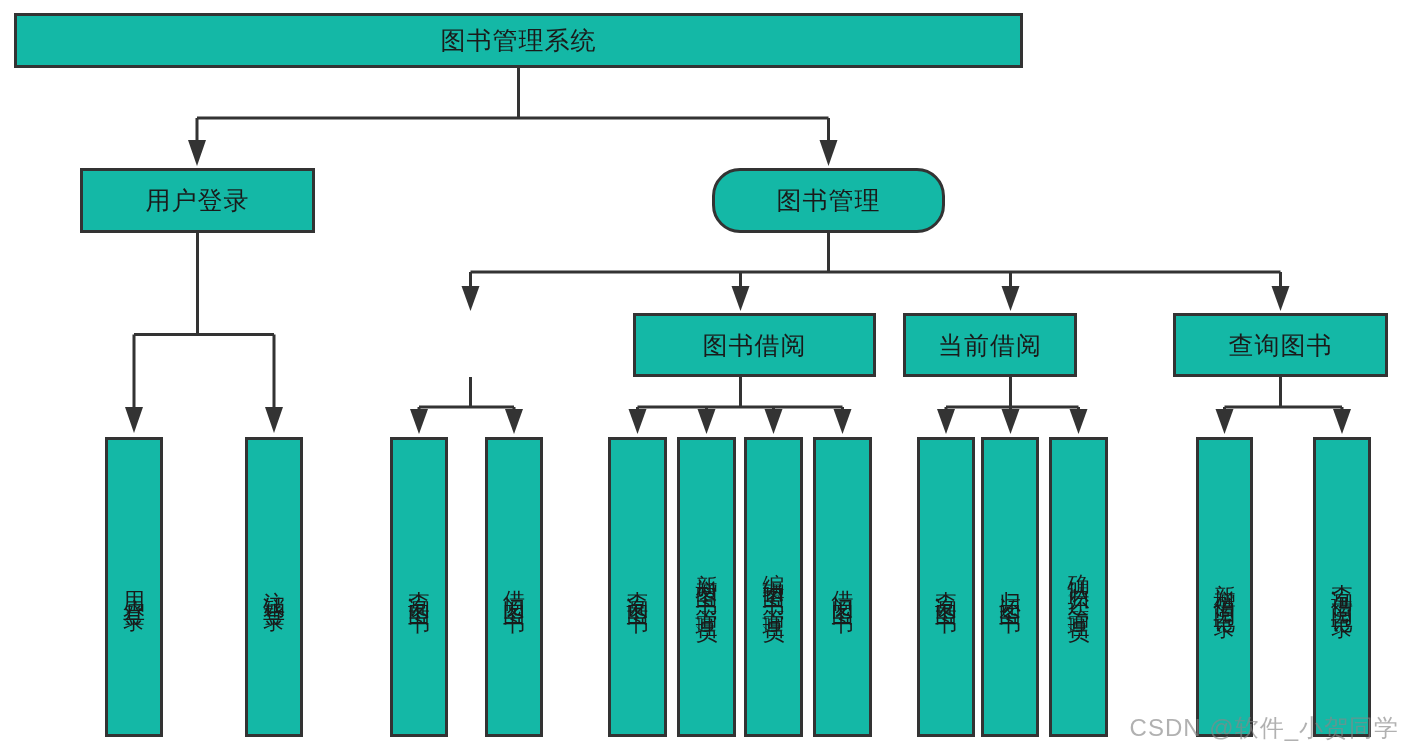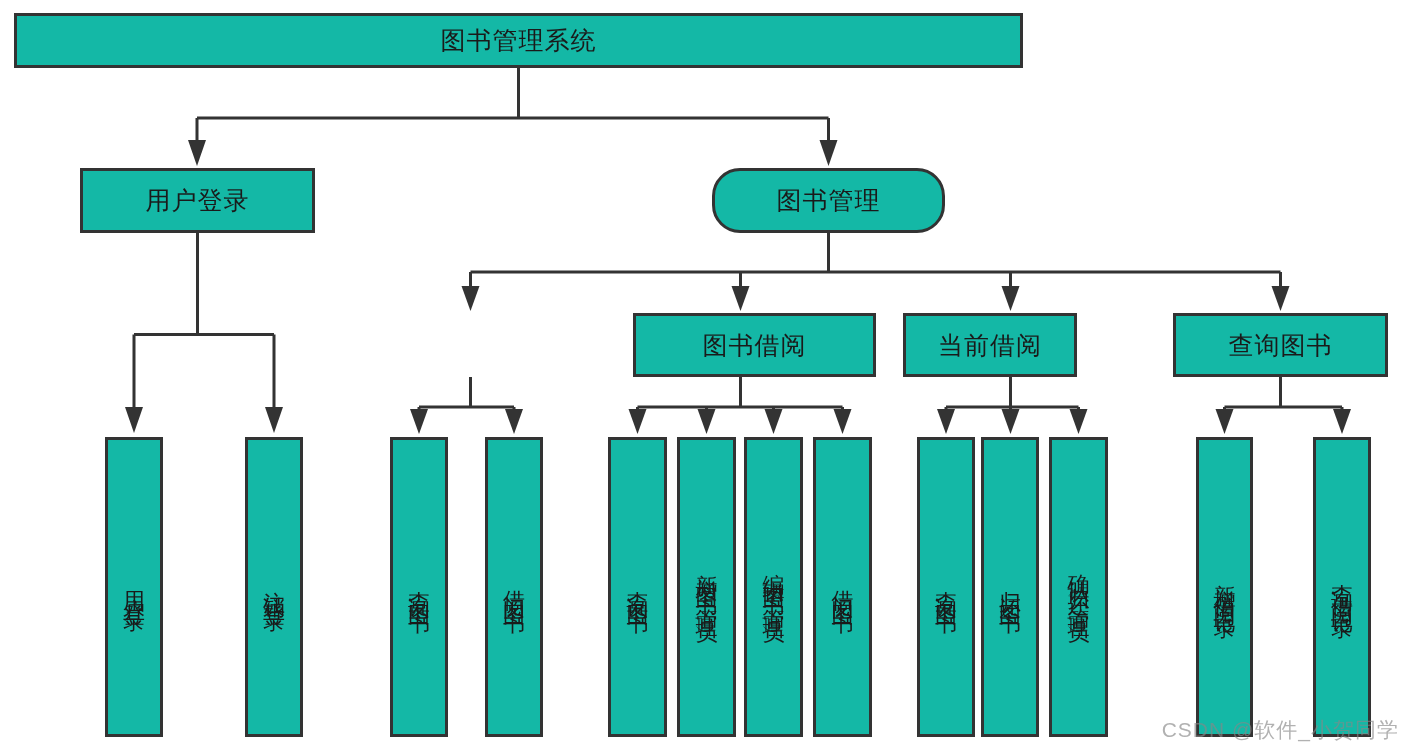--- a/index.html
+++ b/index.html
@@ -46,21 +46,21 @@
     font-size: 22px;
     letter-spacing: 7px;
     line-height: 1.1;
     white-space: nowrap;
   }
   .watermark {
     position: absolute;
     right: 6px;
     bottom: 3px;
     z-index: 3;
-    font-size: 21px;
+    font-size: 24px;
     color: rgba(135, 135, 135, 0.65);
     letter-spacing: 1px;
     white-space: nowrap;
   }
 </style>
 </head>
 <body>
 
 <div id="stage">
 

